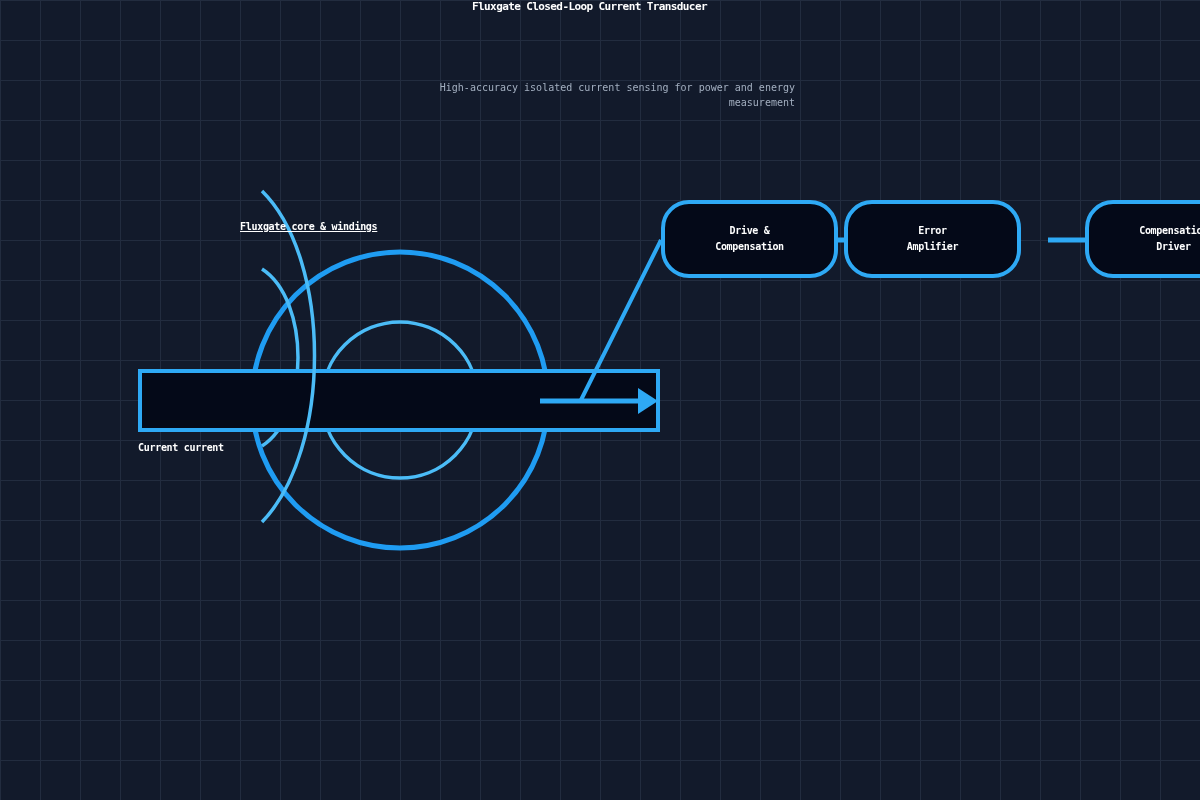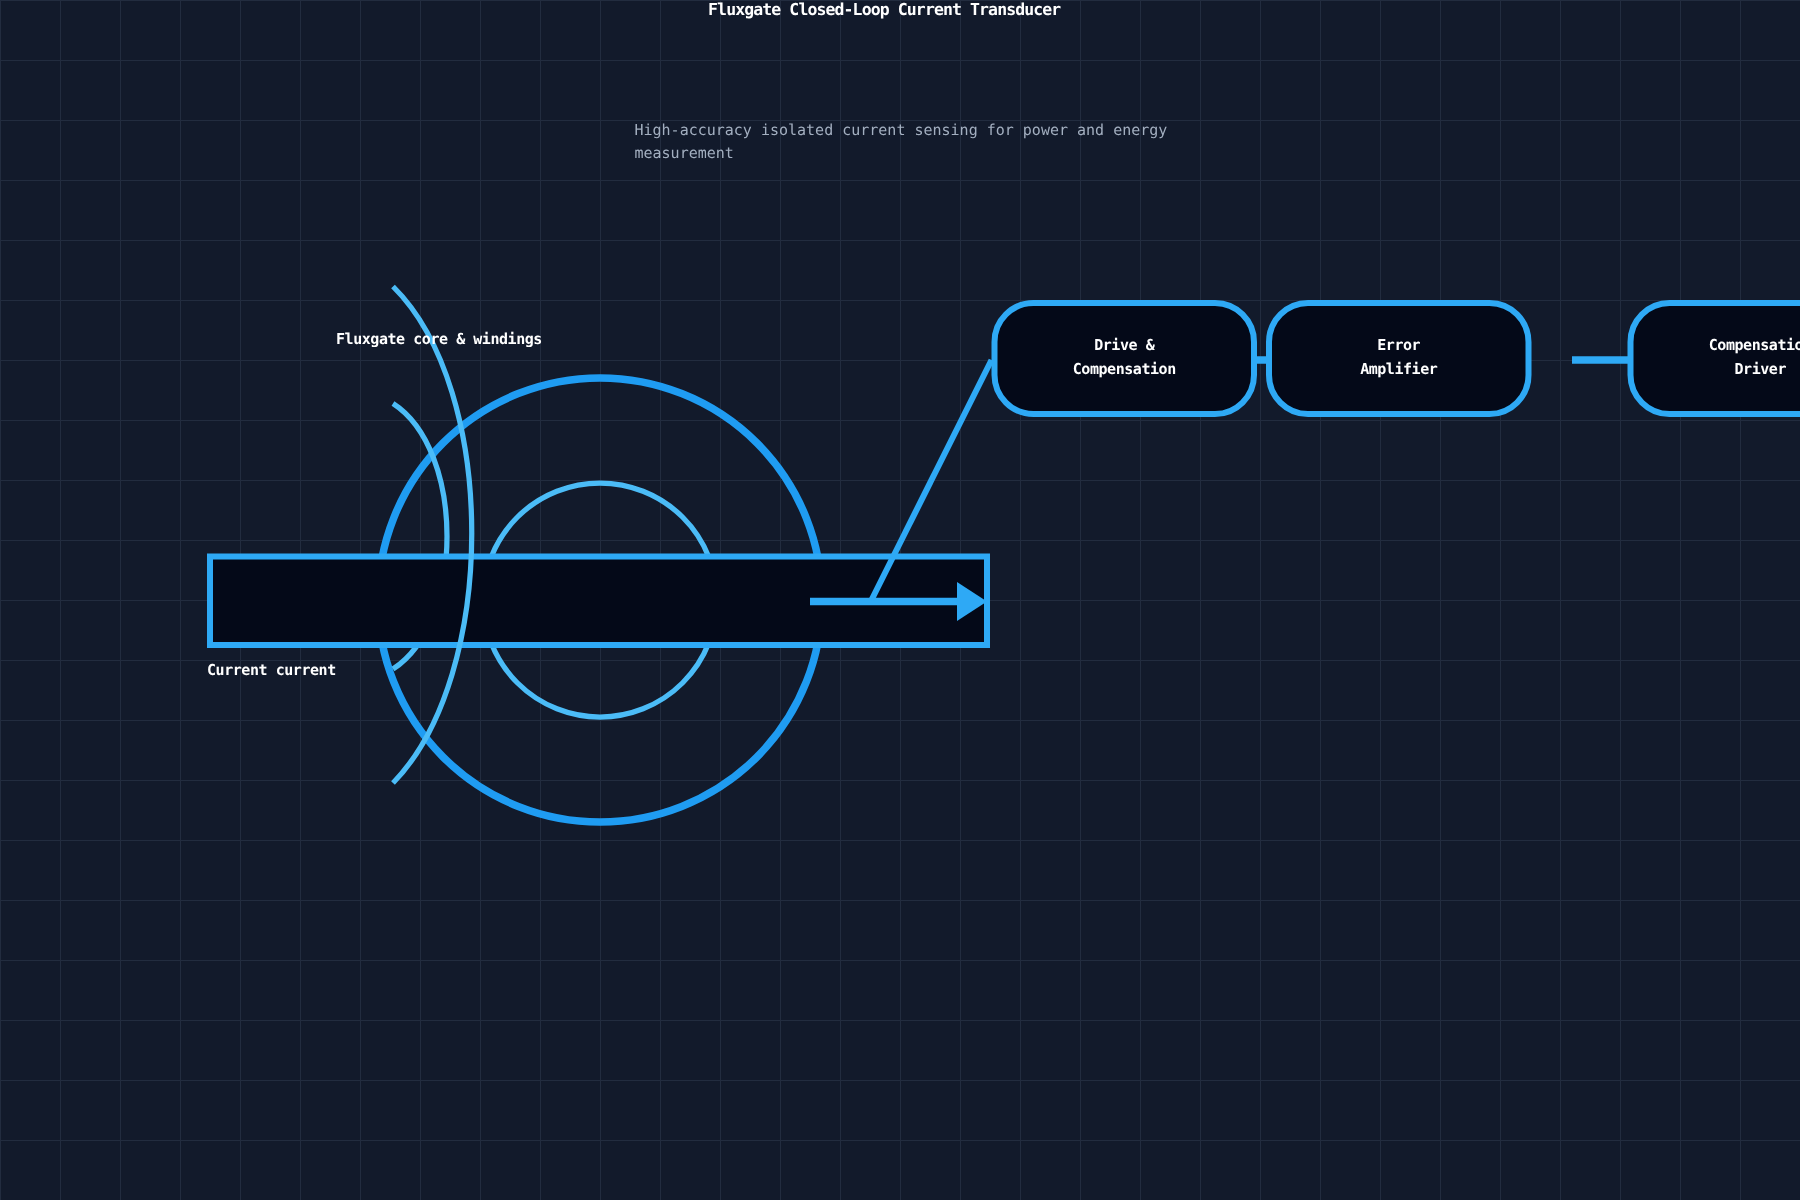--- a/index.html
+++ b/index.html
@@ -31,29 +31,29 @@
     left: 0; top: 57; width: 1179px;
     text-align: center;
     font-size: 11px; font-weight: bold;
     letter-spacing: -0.6px;
     color: var(--text_primary);
   }
   .subtitle {
     left: 423px; top: 80px; width: 372px;
     font-size: 10px; line-height: 15px;
     color: var(--text_muted);
-    text-align: left;
+    text-align: right;
   }
   .diagram-label {
     font-size: 10px; font-weight: bold;
     letter-spacing: -0.3px;
     color: var(--text_primary);
     white-space: nowrap;
   }
-  .label-core { left: 224px; top: 221px; }
+  .label-core { left: 240px; top: 221px; text-decoration: underline; }
   .label-primary { left: 138px; top: 442px; }
 
   .node {
     position: absolute;
     top: 200px; width: 177px; height: 78px;
     background: var(--panel_fill);
     border: 4px solid var(--accent);
     border-radius: 28px;
     display: flex; flex-direction: column;
     align-items: center; justify-content: center;

